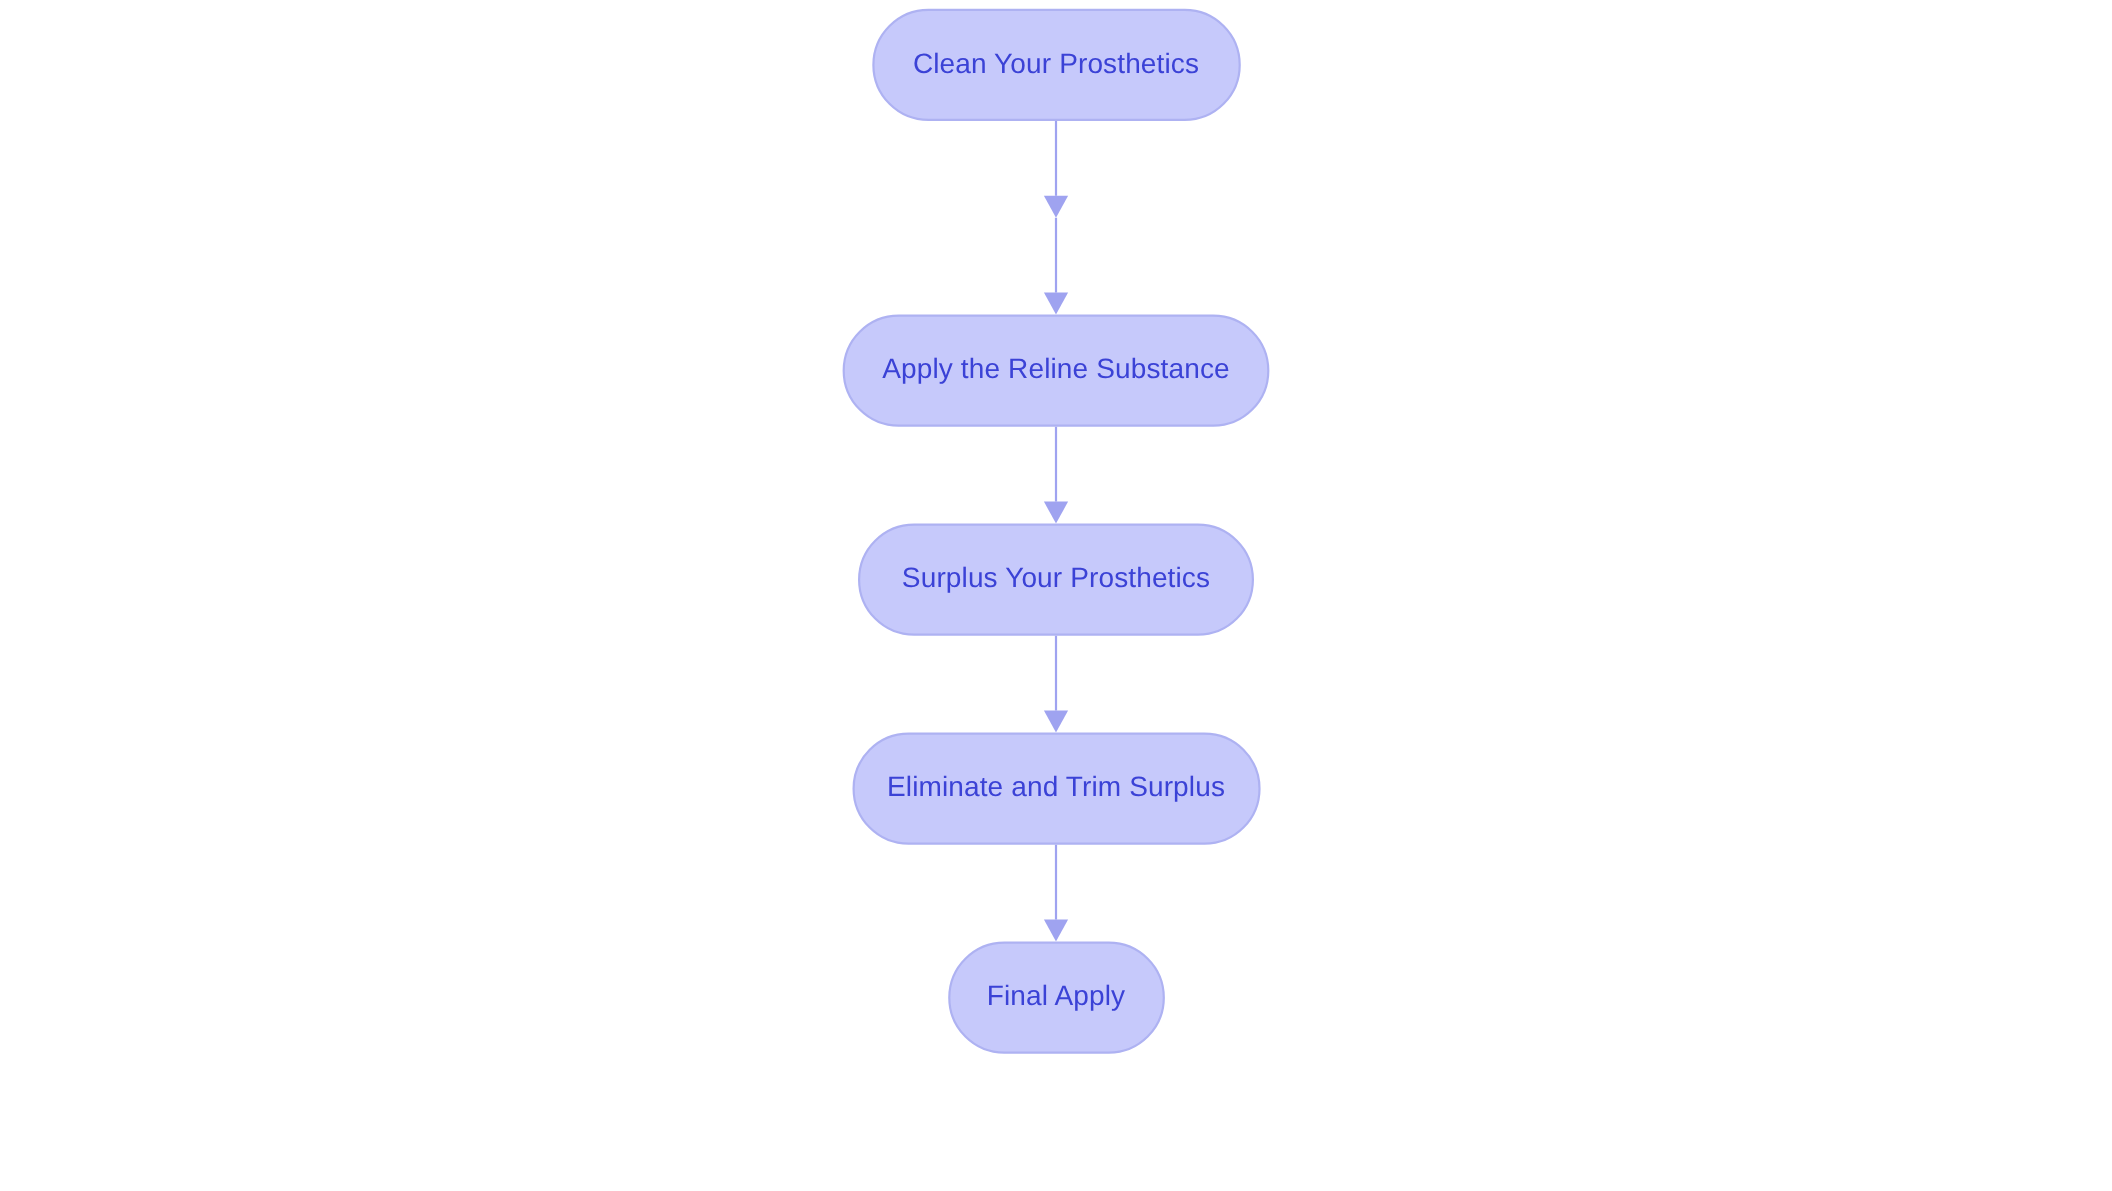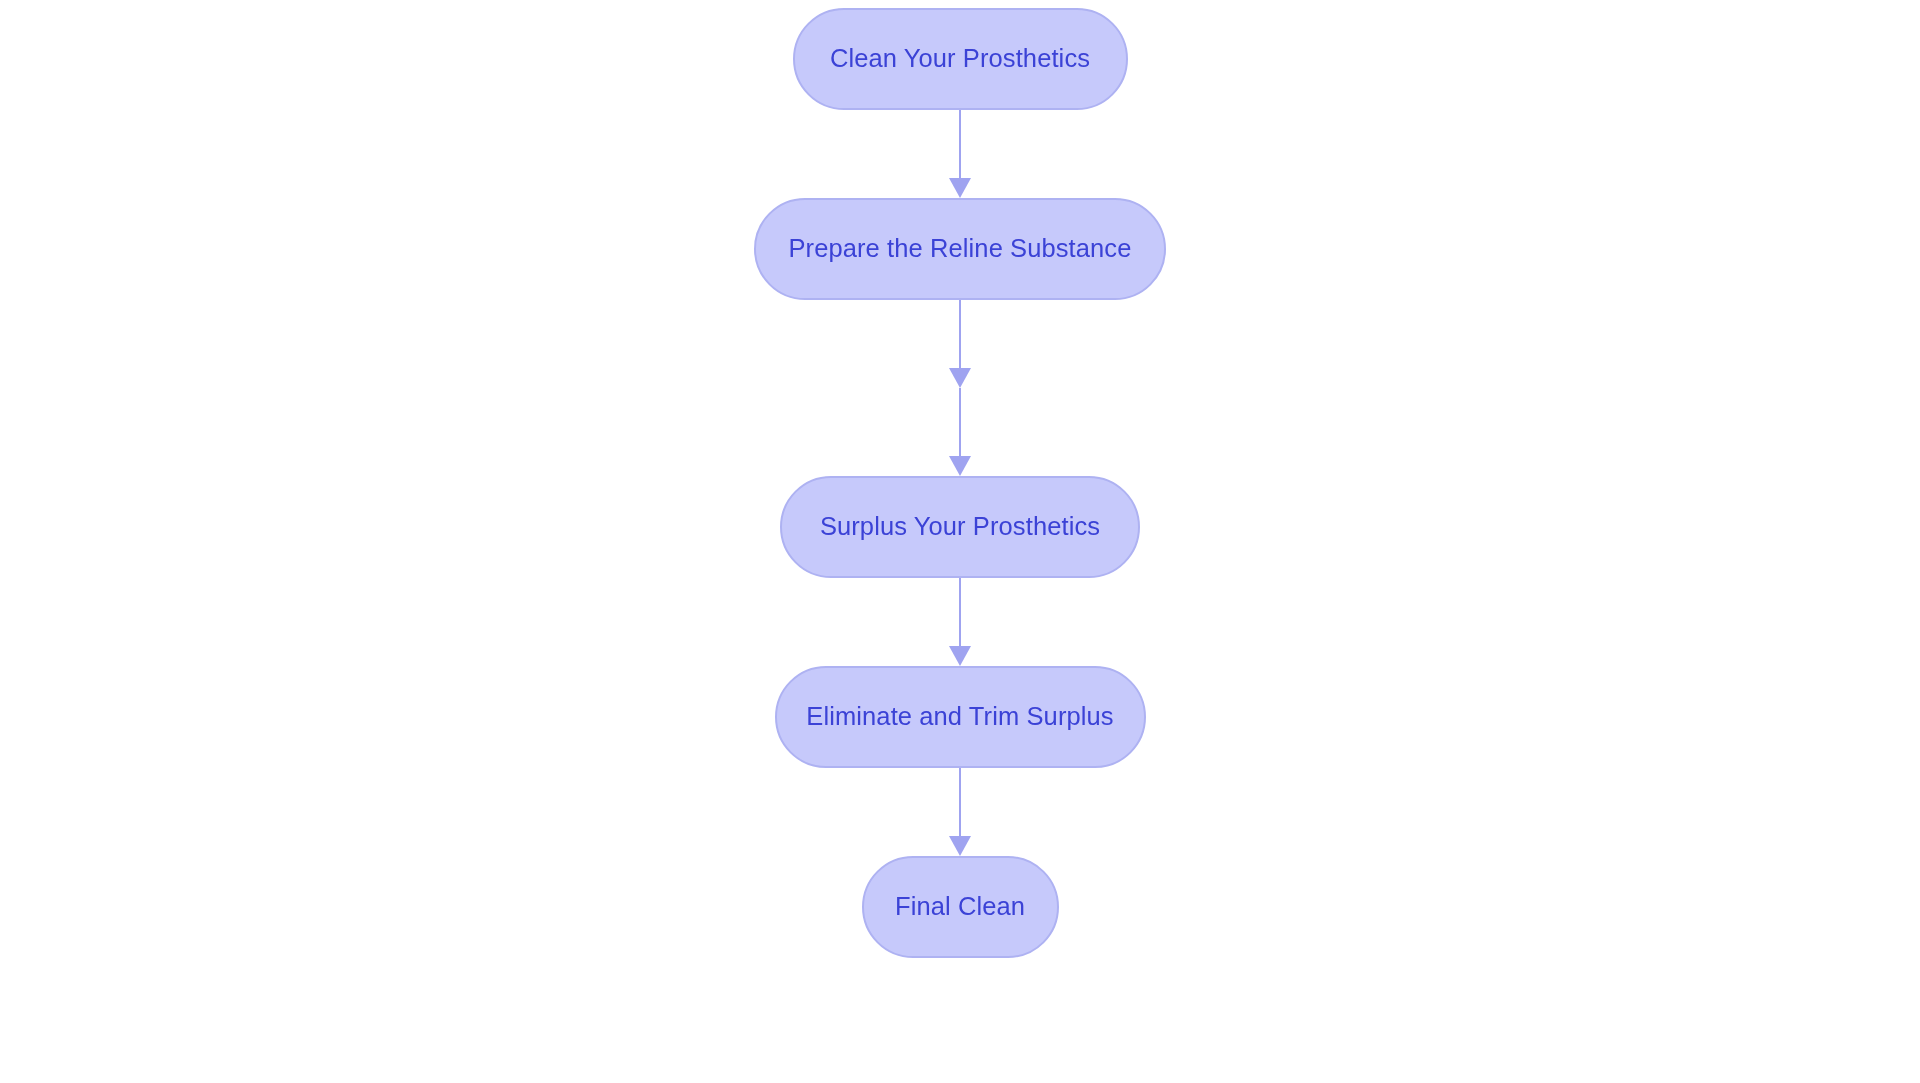--- a/index.html
+++ b/index.html
@@ -85,29 +85,29 @@
 
     <div class="node" style="width:335px;">
       <span class="node-label">Clean Your Prosthetics</span>
     </div>
 
     <div class="connector" style="height:88px;">
       <div class="connector-line"></div>
       <div class="connector-arrow"></div>
     </div>
 
-    <div class="node" style="width:412px;">
-      <span class="node-label">Prepare the Reline Substance</span>
-    </div>
 
     <div class="connector" style="height:88px;">
       <div class="connector-line"></div>
       <div class="connector-arrow"></div>
     </div>
 
+    <div class="node" style="width:388px;">
+      <span class="node-label">Apply the Reline Substance</span>
+    </div>
 
     <div class="connector" style="height:88px;">
       <div class="connector-line"></div>
       <div class="connector-arrow"></div>
     </div>
 
     <div class="node" style="width:360px;">
       <span class="node-label">Surplus Your Prosthetics</span>
     </div>
 
@@ -119,17 +119,17 @@
     <div class="node" style="width:371px;text-align:center;">
       <span class="node-label">Eliminate and Trim Surplus</span>
     </div>
 
     <div class="connector" style="height:88px;">
       <div class="connector-line"></div>
       <div class="connector-arrow"></div>
     </div>
 
     <div class="node" style="width:197px;">
-      <span class="node-label">Final Clean</span>
+      <span class="node-label">Final Apply</span>
     </div>
 
   </div>
 </div>
 
 </body></html>

